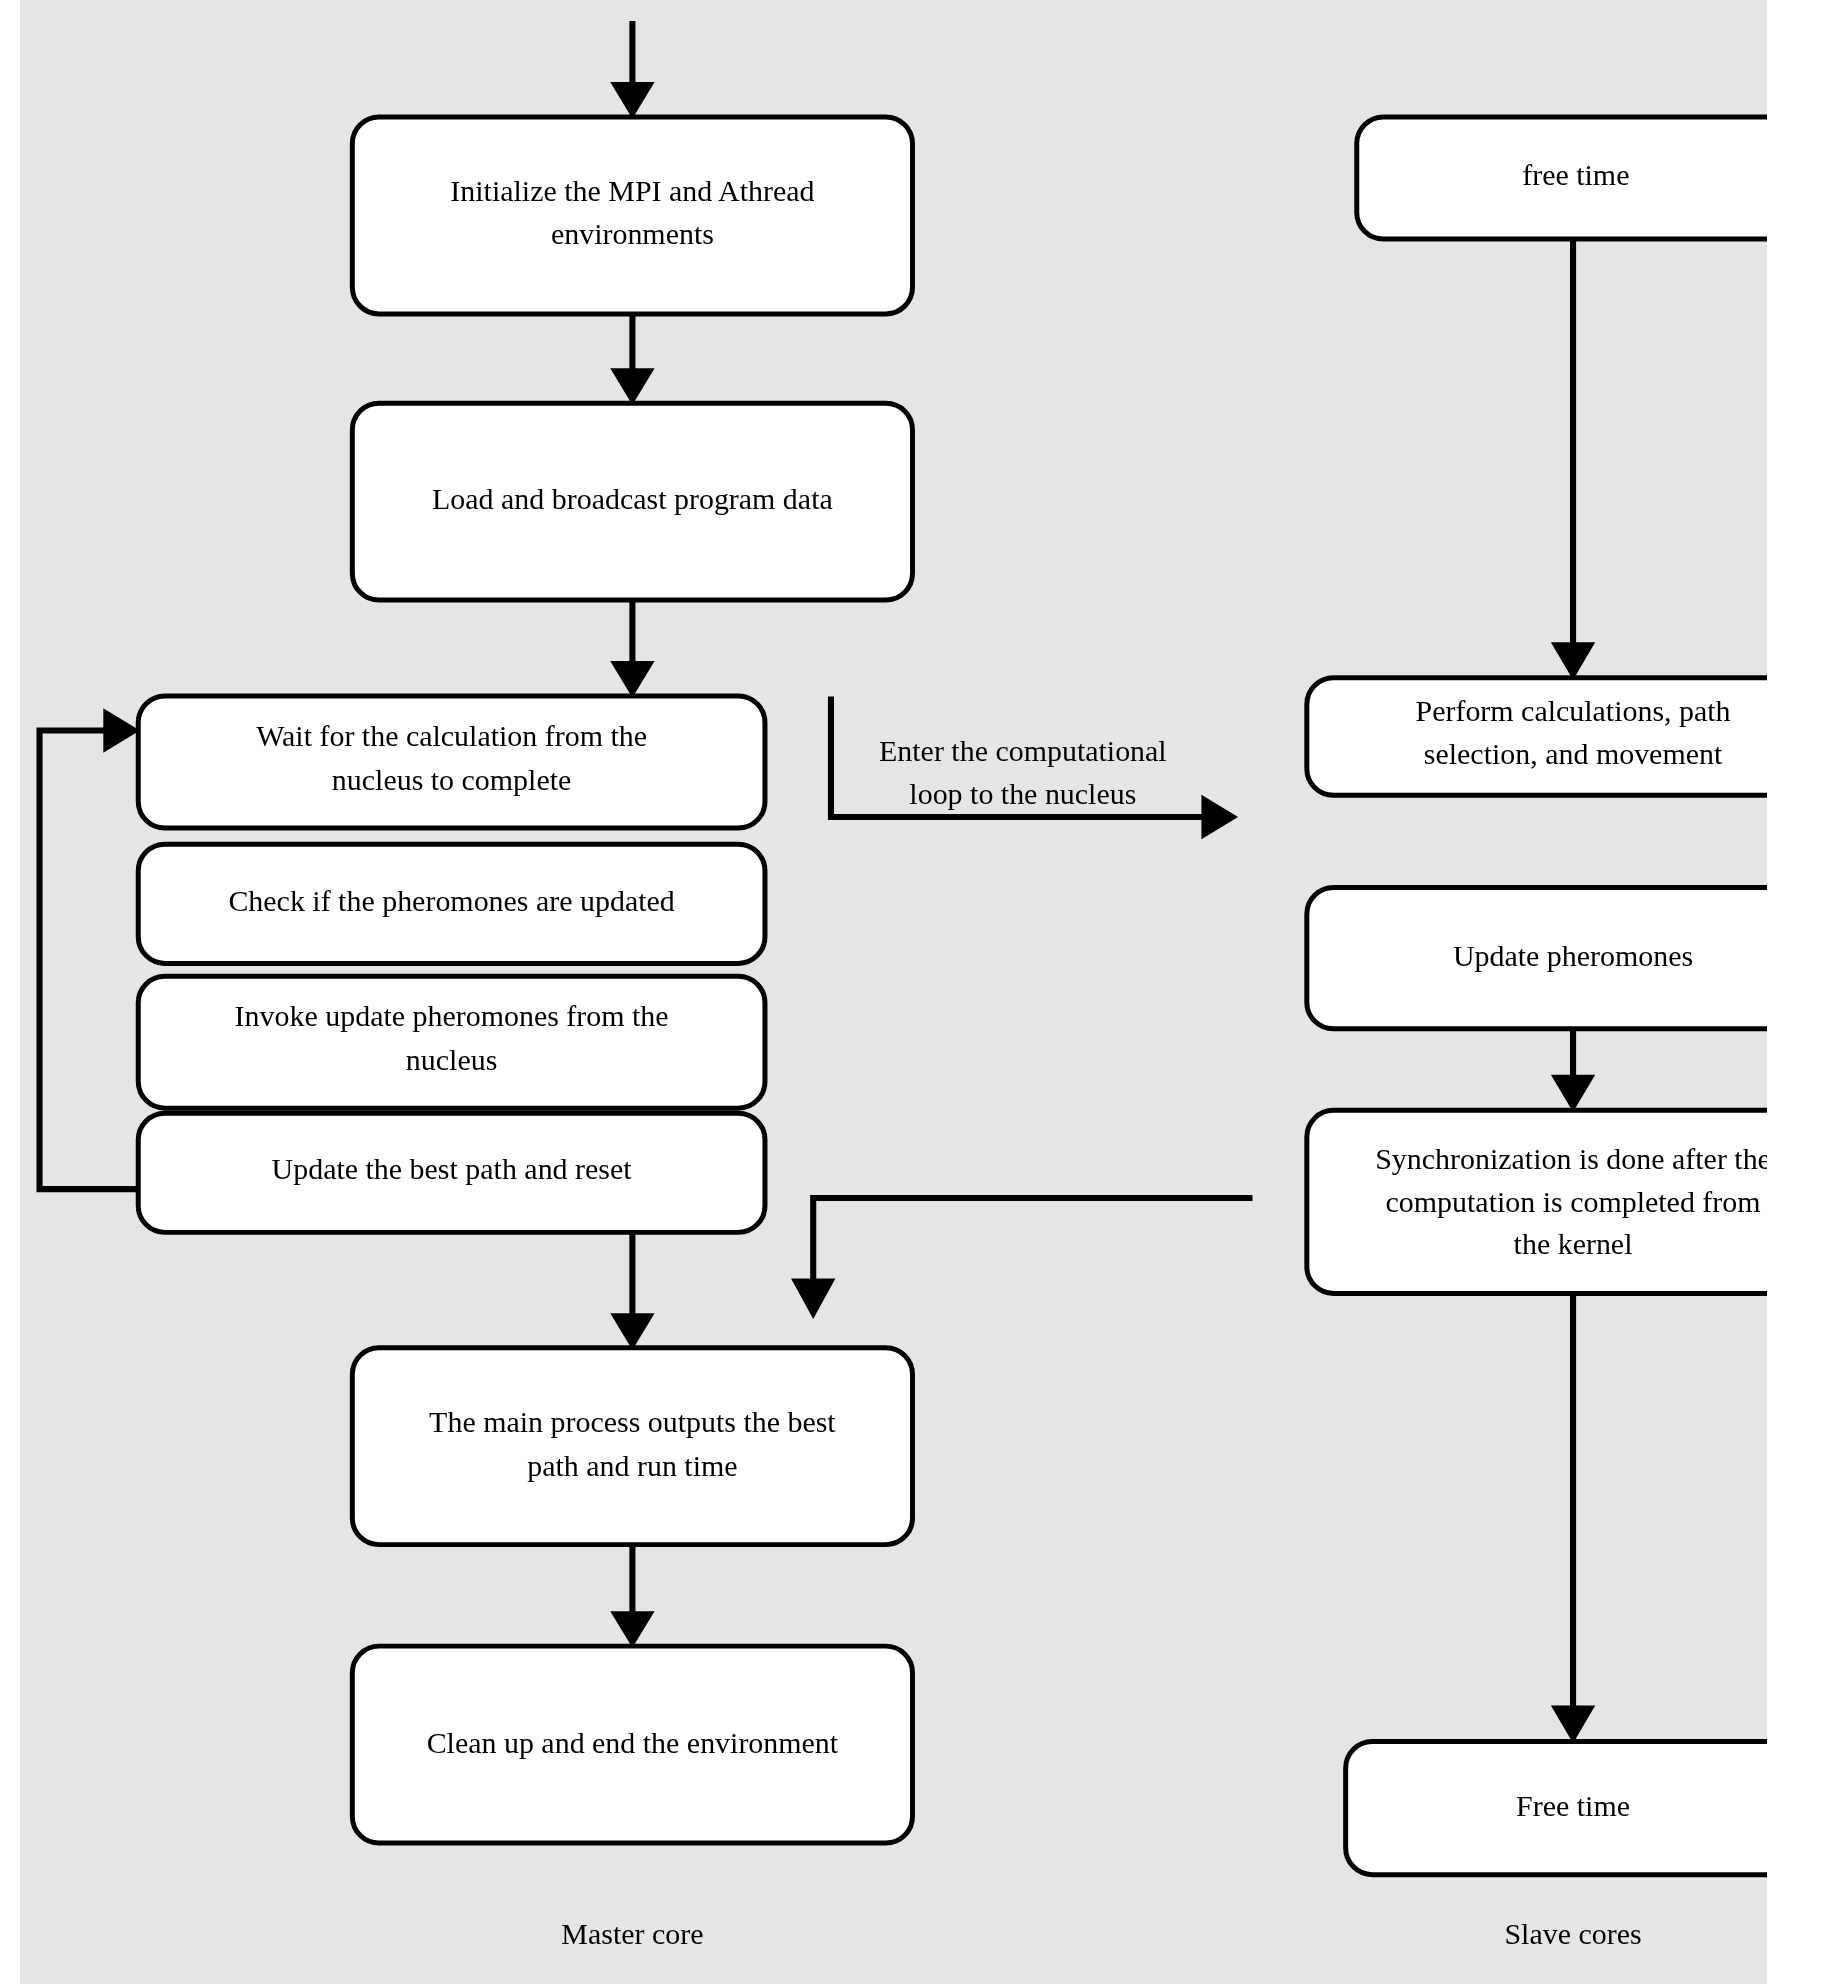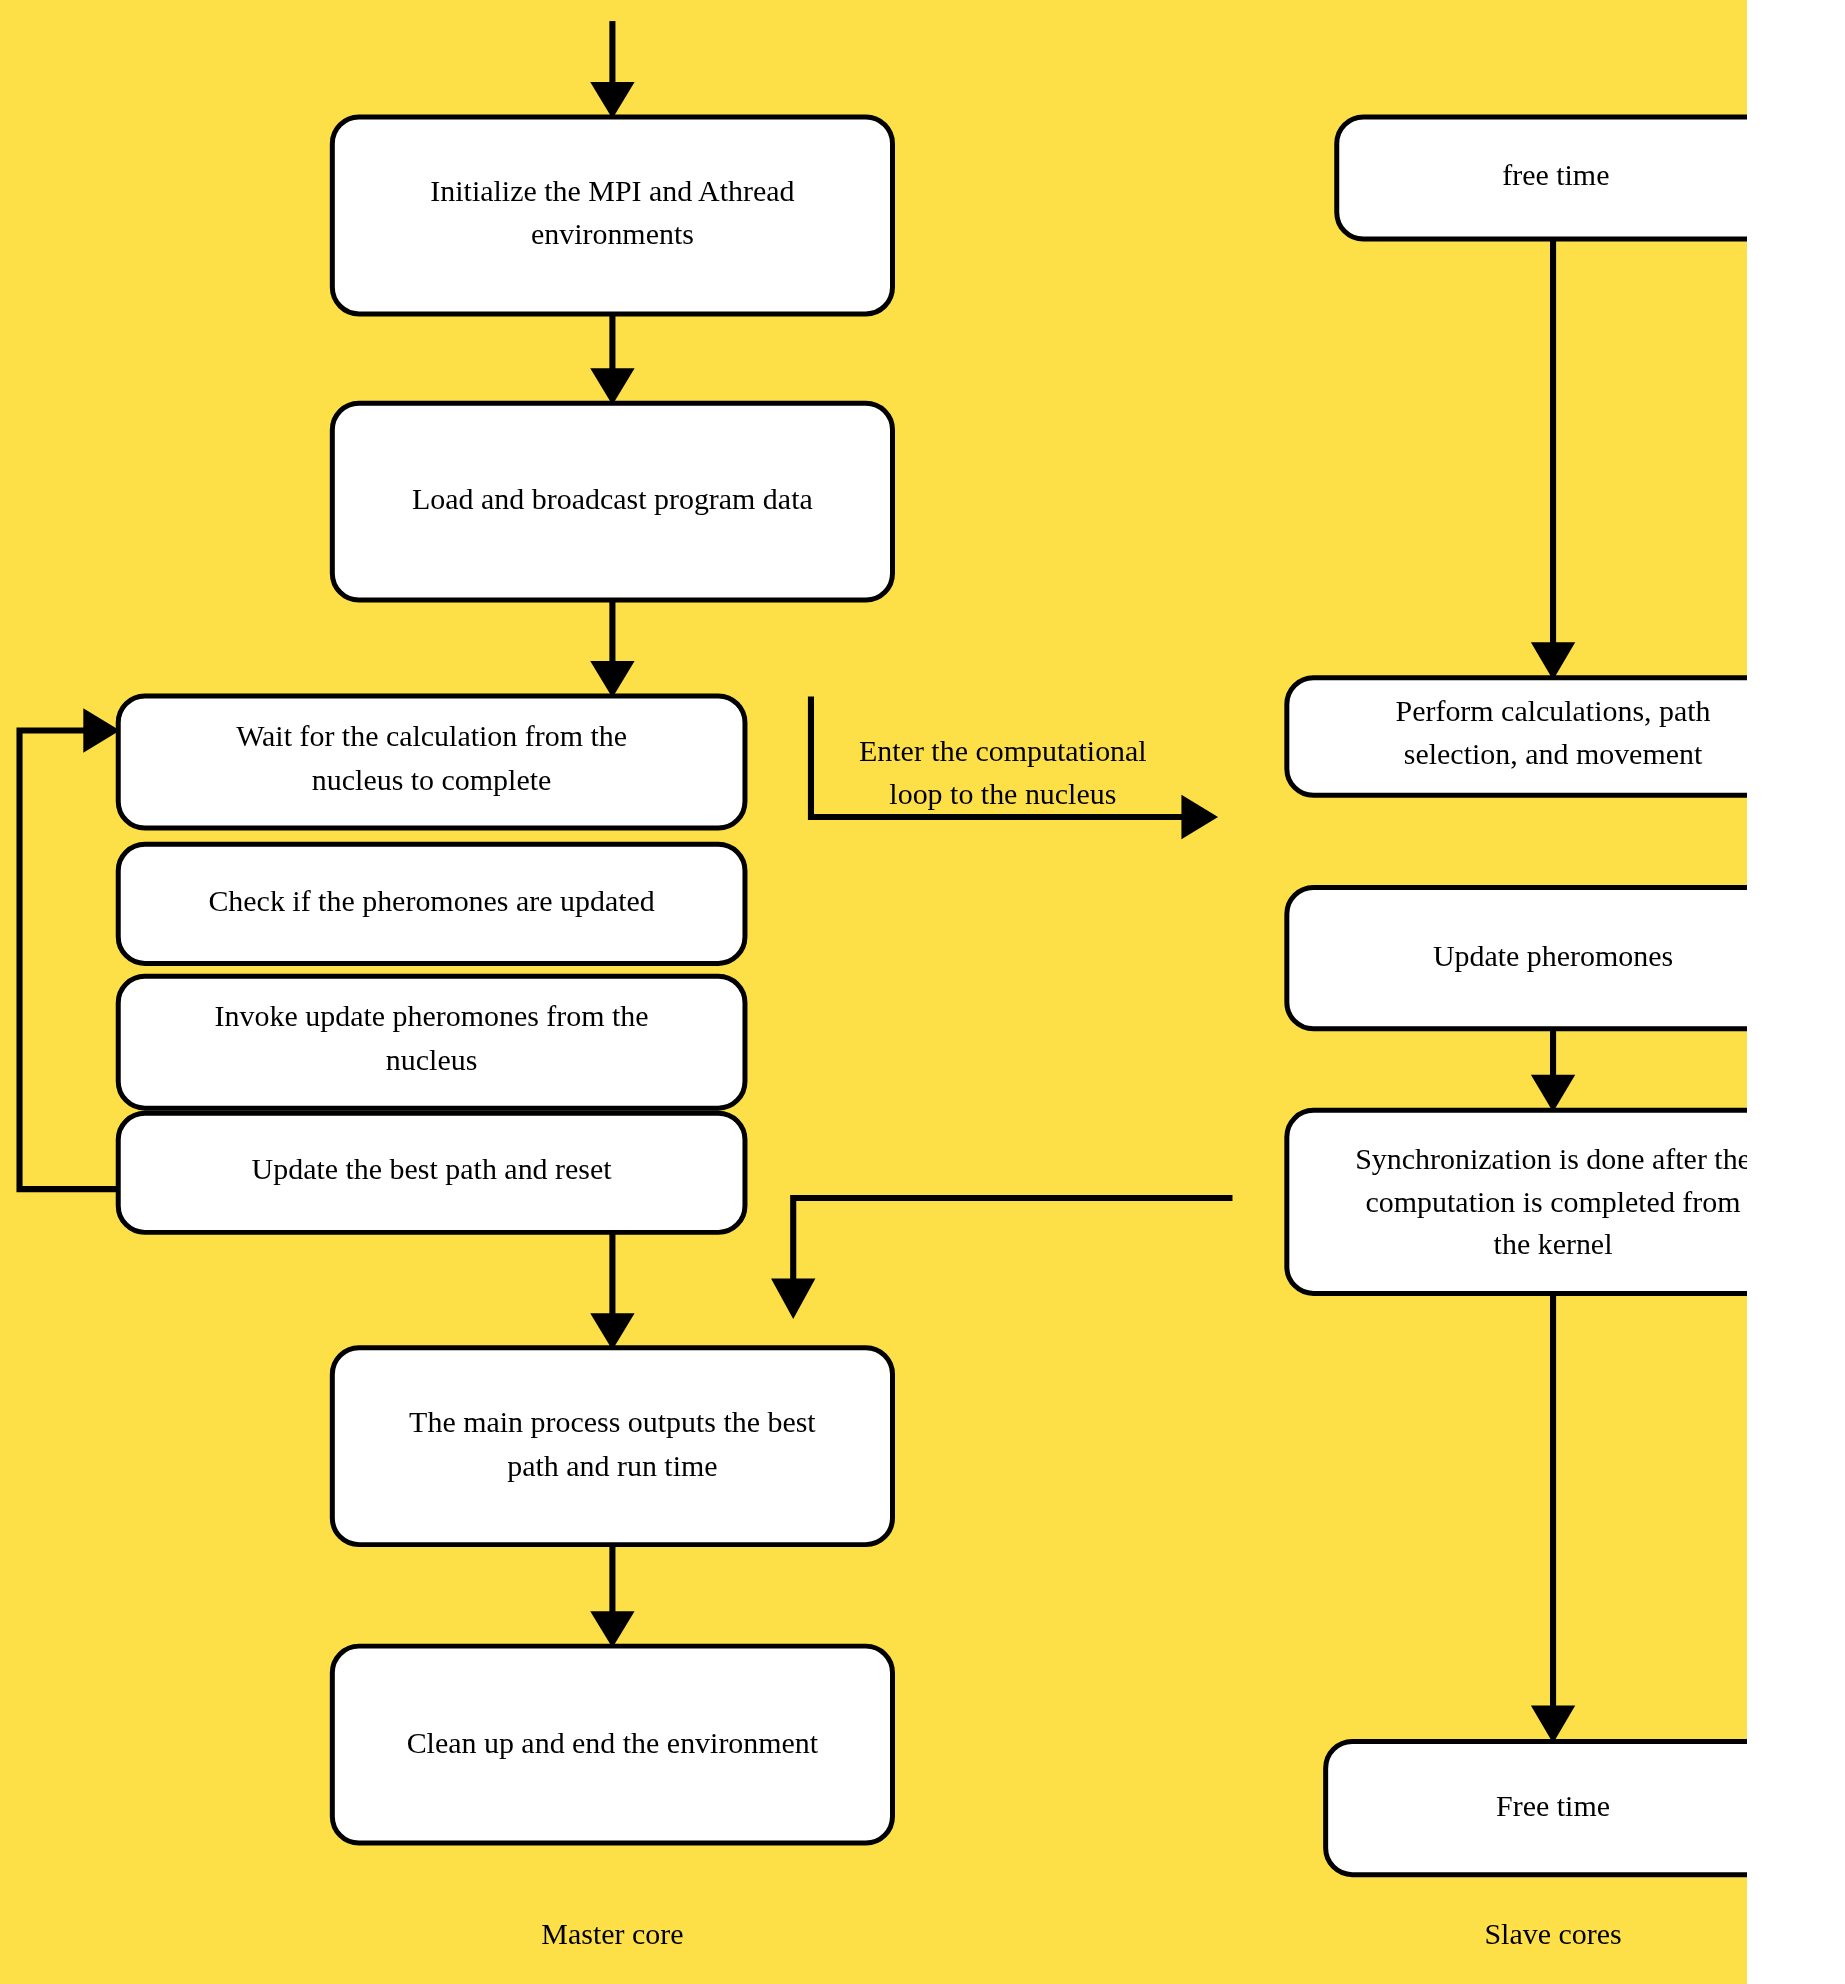--- a/index.html
+++ b/index.html
@@ -4,22 +4,23 @@
 <style>
   html, body {
     margin: 0;
     padding: 0;
     background: #ffffff;
   }
   #stage {
     position: relative;
     width: 1747px;
     height: 1985px;
-    background: #fde047;
+    background: #e5e5e5;
     overflow: hidden;
+    margin-left: 20px;
   }
   svg.flow {
     position: absolute;
     left: 0;
     top: 0;
     width: 1846px;
     height: 1985px;
     display: block;
   }
   .node-rect {

